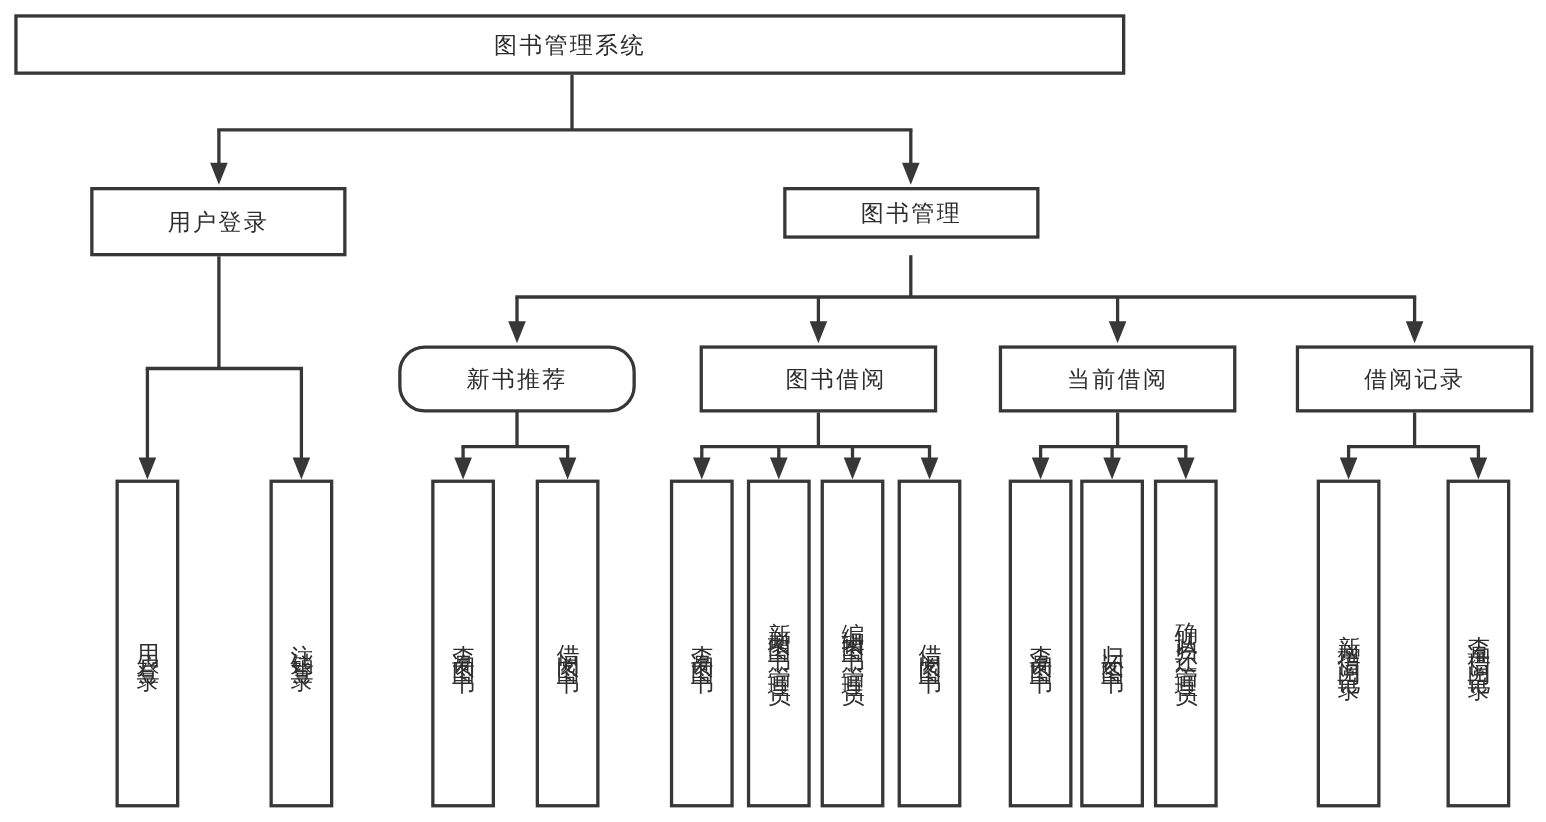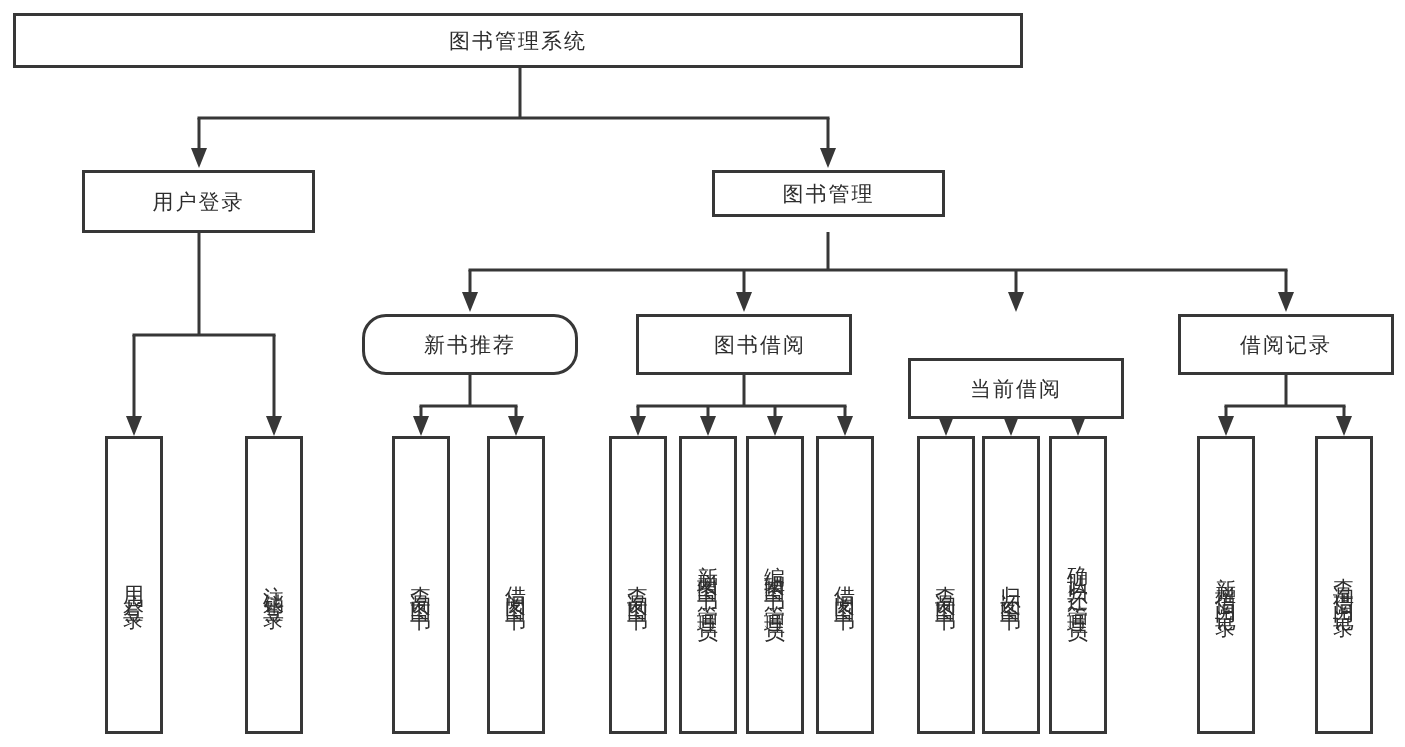--- a/index.html
+++ b/index.html
@@ -36,21 +36,21 @@
     writing-mode:vertical-rl;
     text-orientation:mixed;
     letter-spacing:8px;
     line-height:1;
     white-space:nowrap;
   }
   .root{left:13px;top:13px;width:1010px;height:55px;}
   .l2a{left:82px;top:170px;width:233px;height:63px;}
   .l2b{left:712px;top:170px;width:233px;height:47px;}
   .l3{top:314px;width:216px;height:61px;}
-  .l3a{left:362px;border-radius:24px;} .l3b{left:636px;padding-left:32px;} .l3c{left:908px;margin-top:44px;} .l3d{left:1178px;}
+  .l3a{left:362px;border-radius:24px;} .l3b{left:636px;padding-left:32px;} .l3c{left:908px;} .l3d{left:1178px;}
   .leaf{top:436px;width:58px;height:298px;}
   .p1a{left:105px;} .p1b{left:245px;}
   .p2a{left:392px;} .p2b{left:487px;}
   .p3a{left:609px;} .p3b{left:679px;} .p3c{left:746px;} .p3d{left:816px;}
   .p4a{left:917px;} .p4b{left:982px;} .p4c{left:1049px;}
   .p5a{left:1197px;} .p5b{left:1315px;}
   .watermark{
     position:absolute;
     right:5px;top:714px;
     z-index:3;

